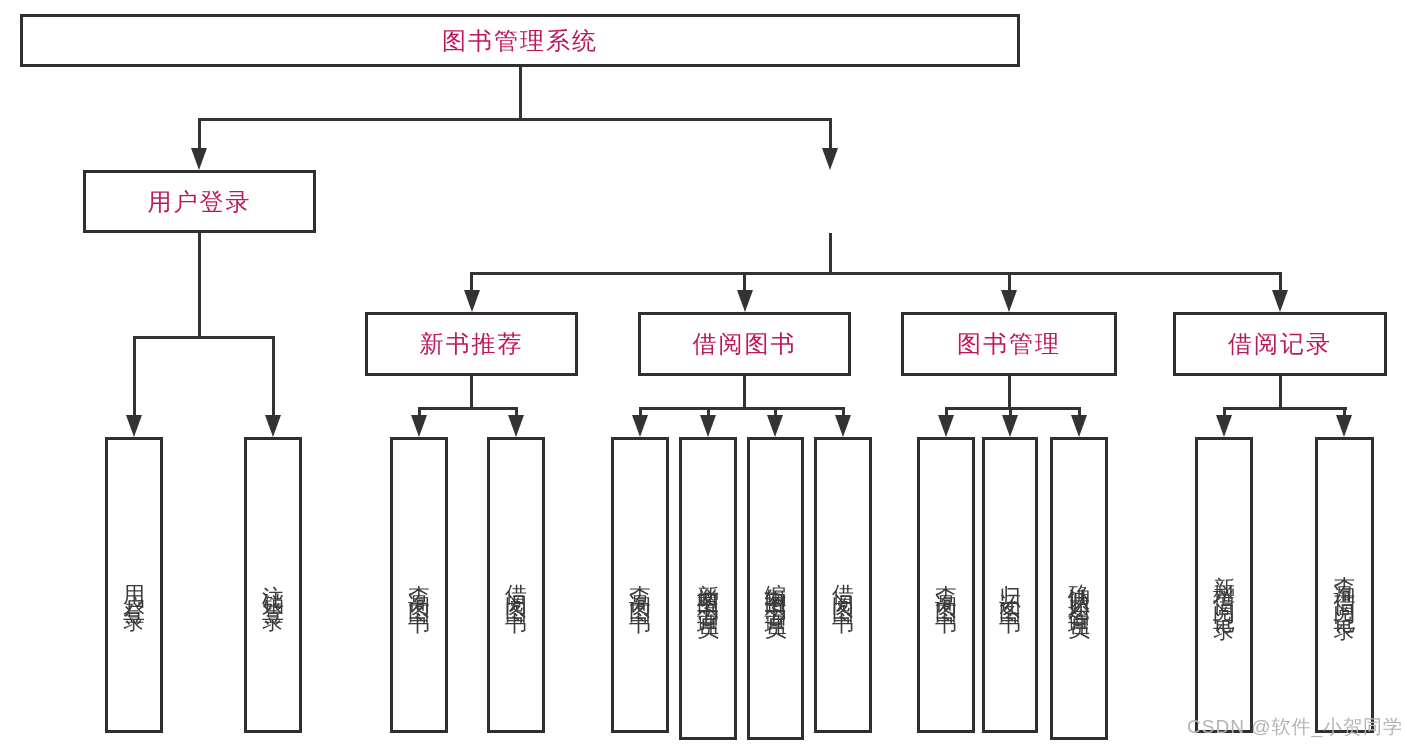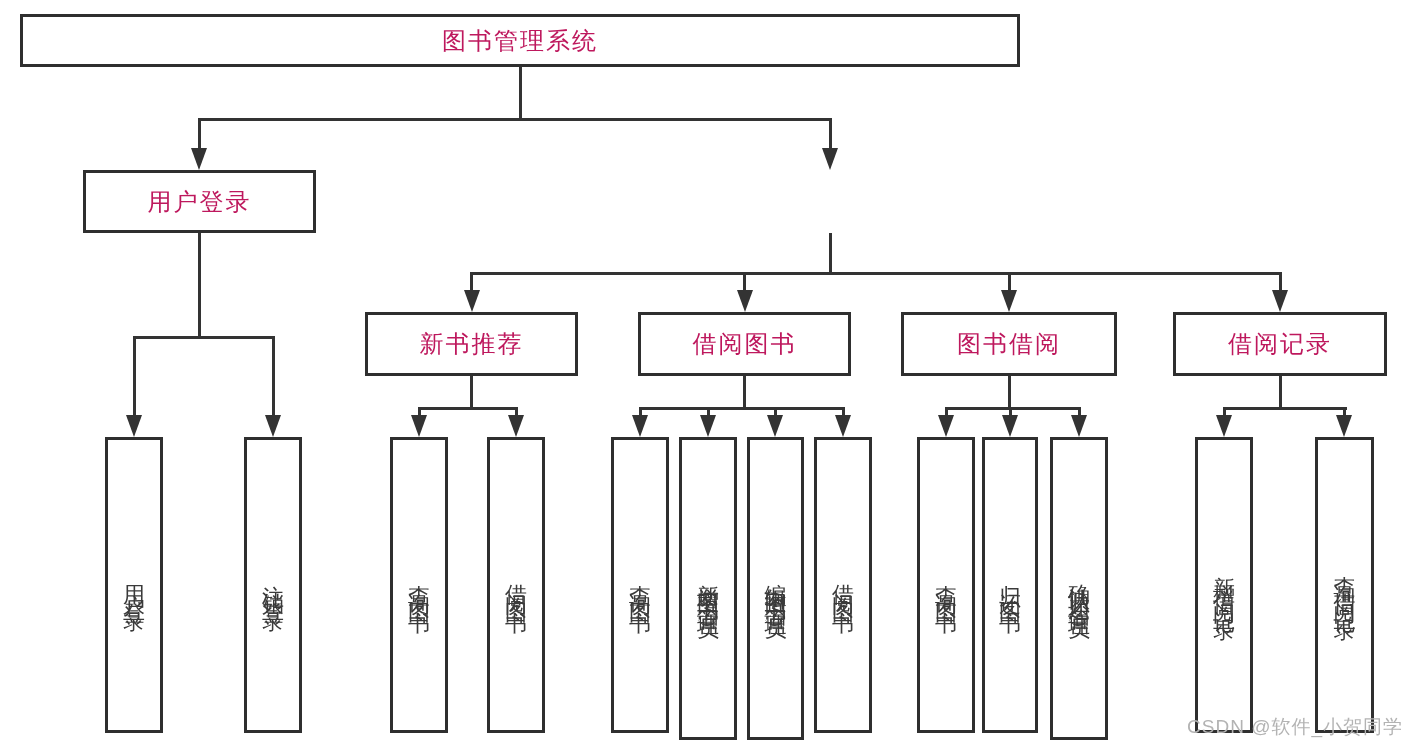--- a/index.html
+++ b/index.html
@@ -103,21 +103,21 @@
   <div class="line" style="left:1278.5px; top:272px; width:3px; height:20px;"></div>
   <div class="arrow" style="left:1272px; top:290px;"></div>
 
   <div class="box" style="left:365px; top:312px; width:213px; height:64px;">
     <span class="htext">新书推荐</span>
   </div>
   <div class="box" style="left:638px; top:312px; width:213px; height:64px;">
     <span class="htext">借阅图书</span>
   </div>
   <div class="box" style="left:901px; top:312px; width:216px; height:64px;">
-    <span class="htext">图书借阅</span>
+    <span class="htext">图书管理</span>
   </div>
   <div class="box" style="left:1173px; top:312px; width:214px; height:64px;">
     <span class="htext">借阅记录</span>
   </div>
 
   <div class="line" style="left:470px; top:376px; width:3px; height:31px;"></div>
   <div class="line" style="left:417.5px; top:407px; width:100px; height:3px;"></div>
   <div class="line" style="left:417.5px; top:407px; width:3px; height:12px;"></div>
   <div class="arrow" style="left:411px; top:415px;"></div>
   <div class="line" style="left:514.5px; top:407px; width:3px; height:12px;"></div>

